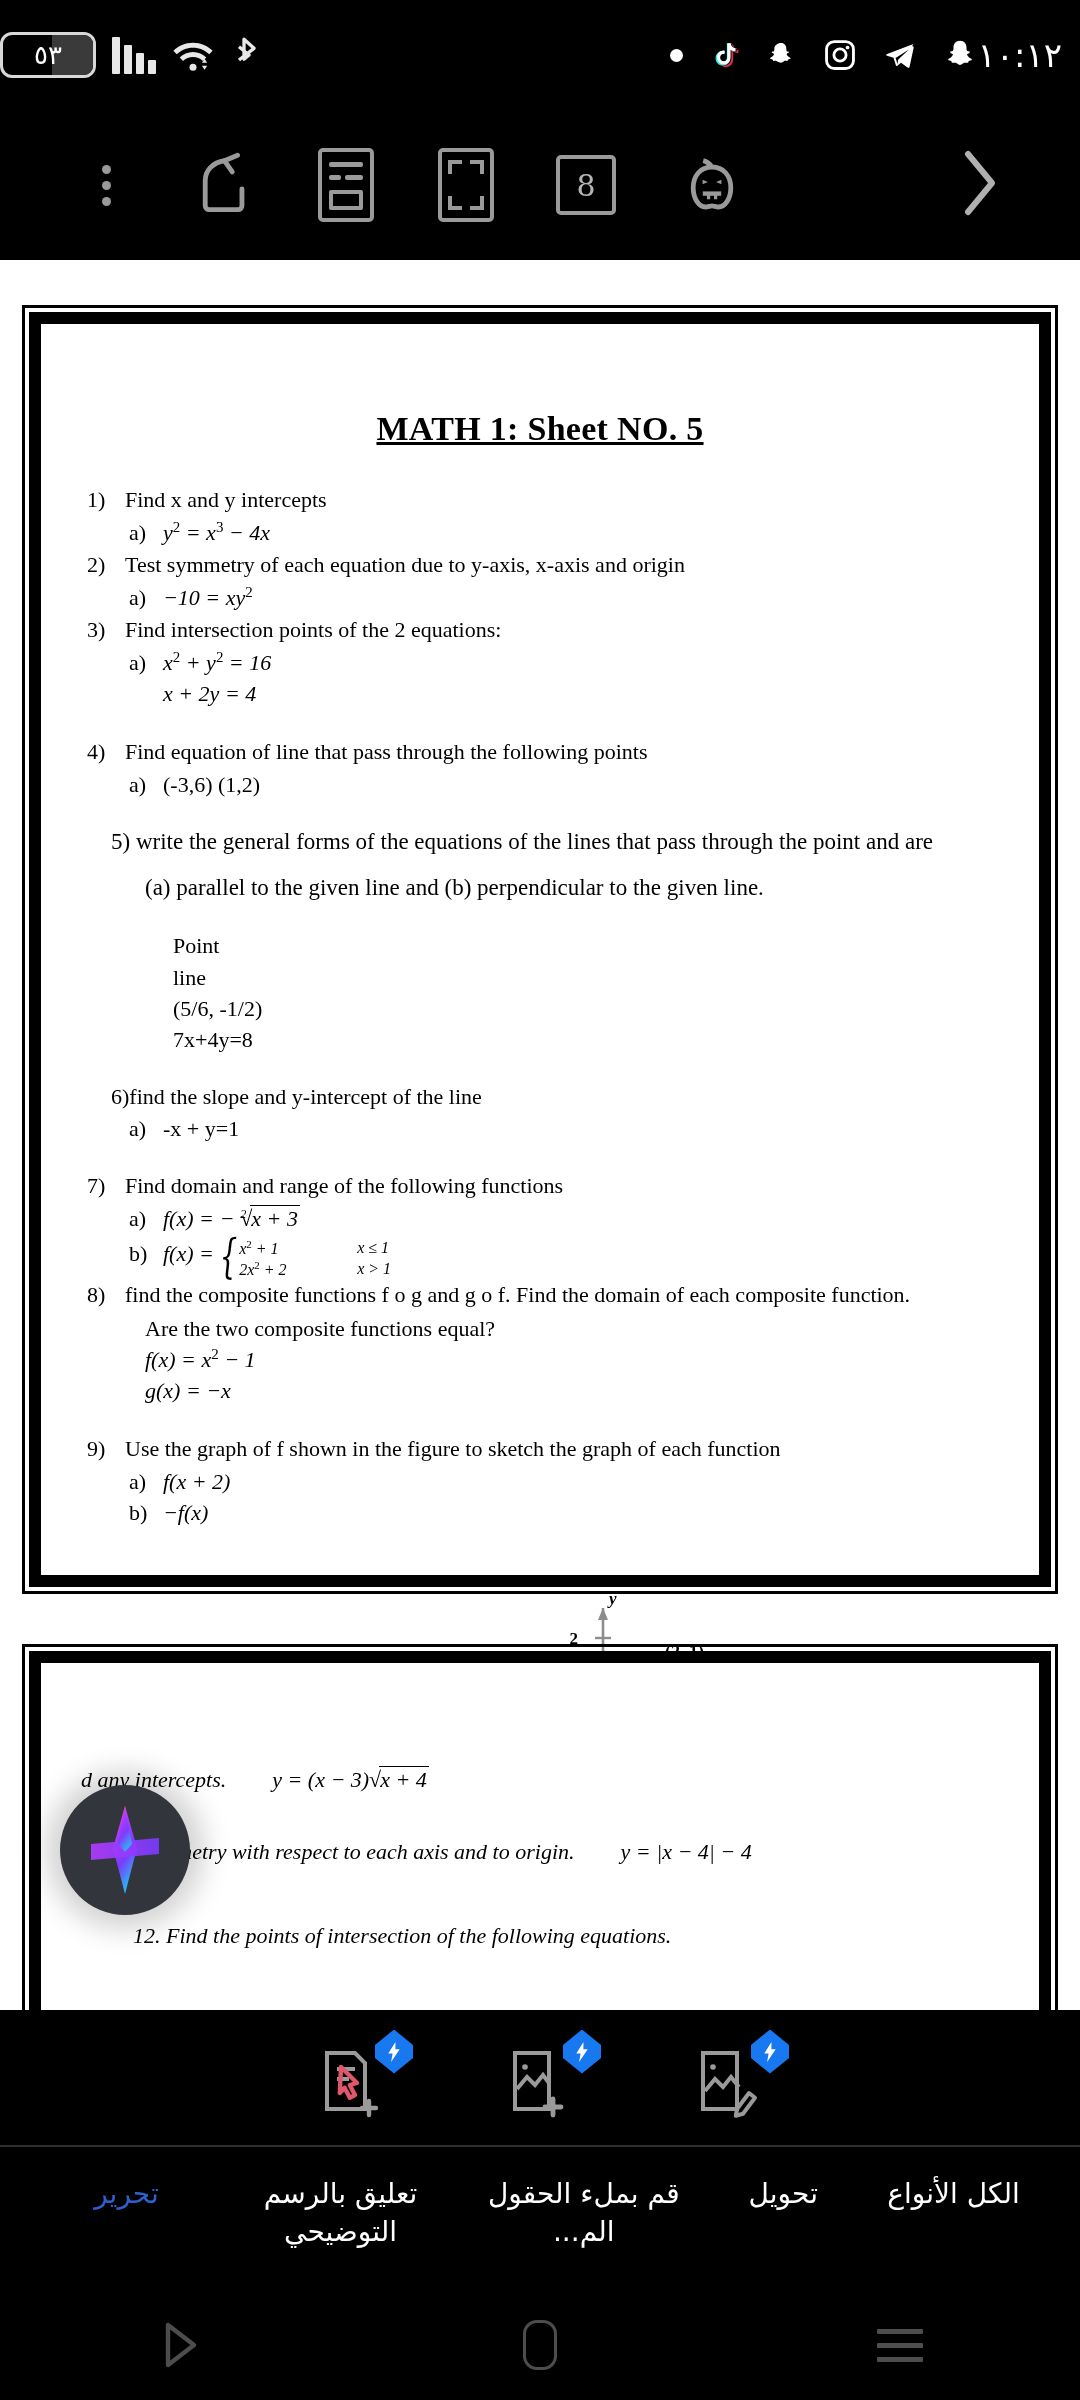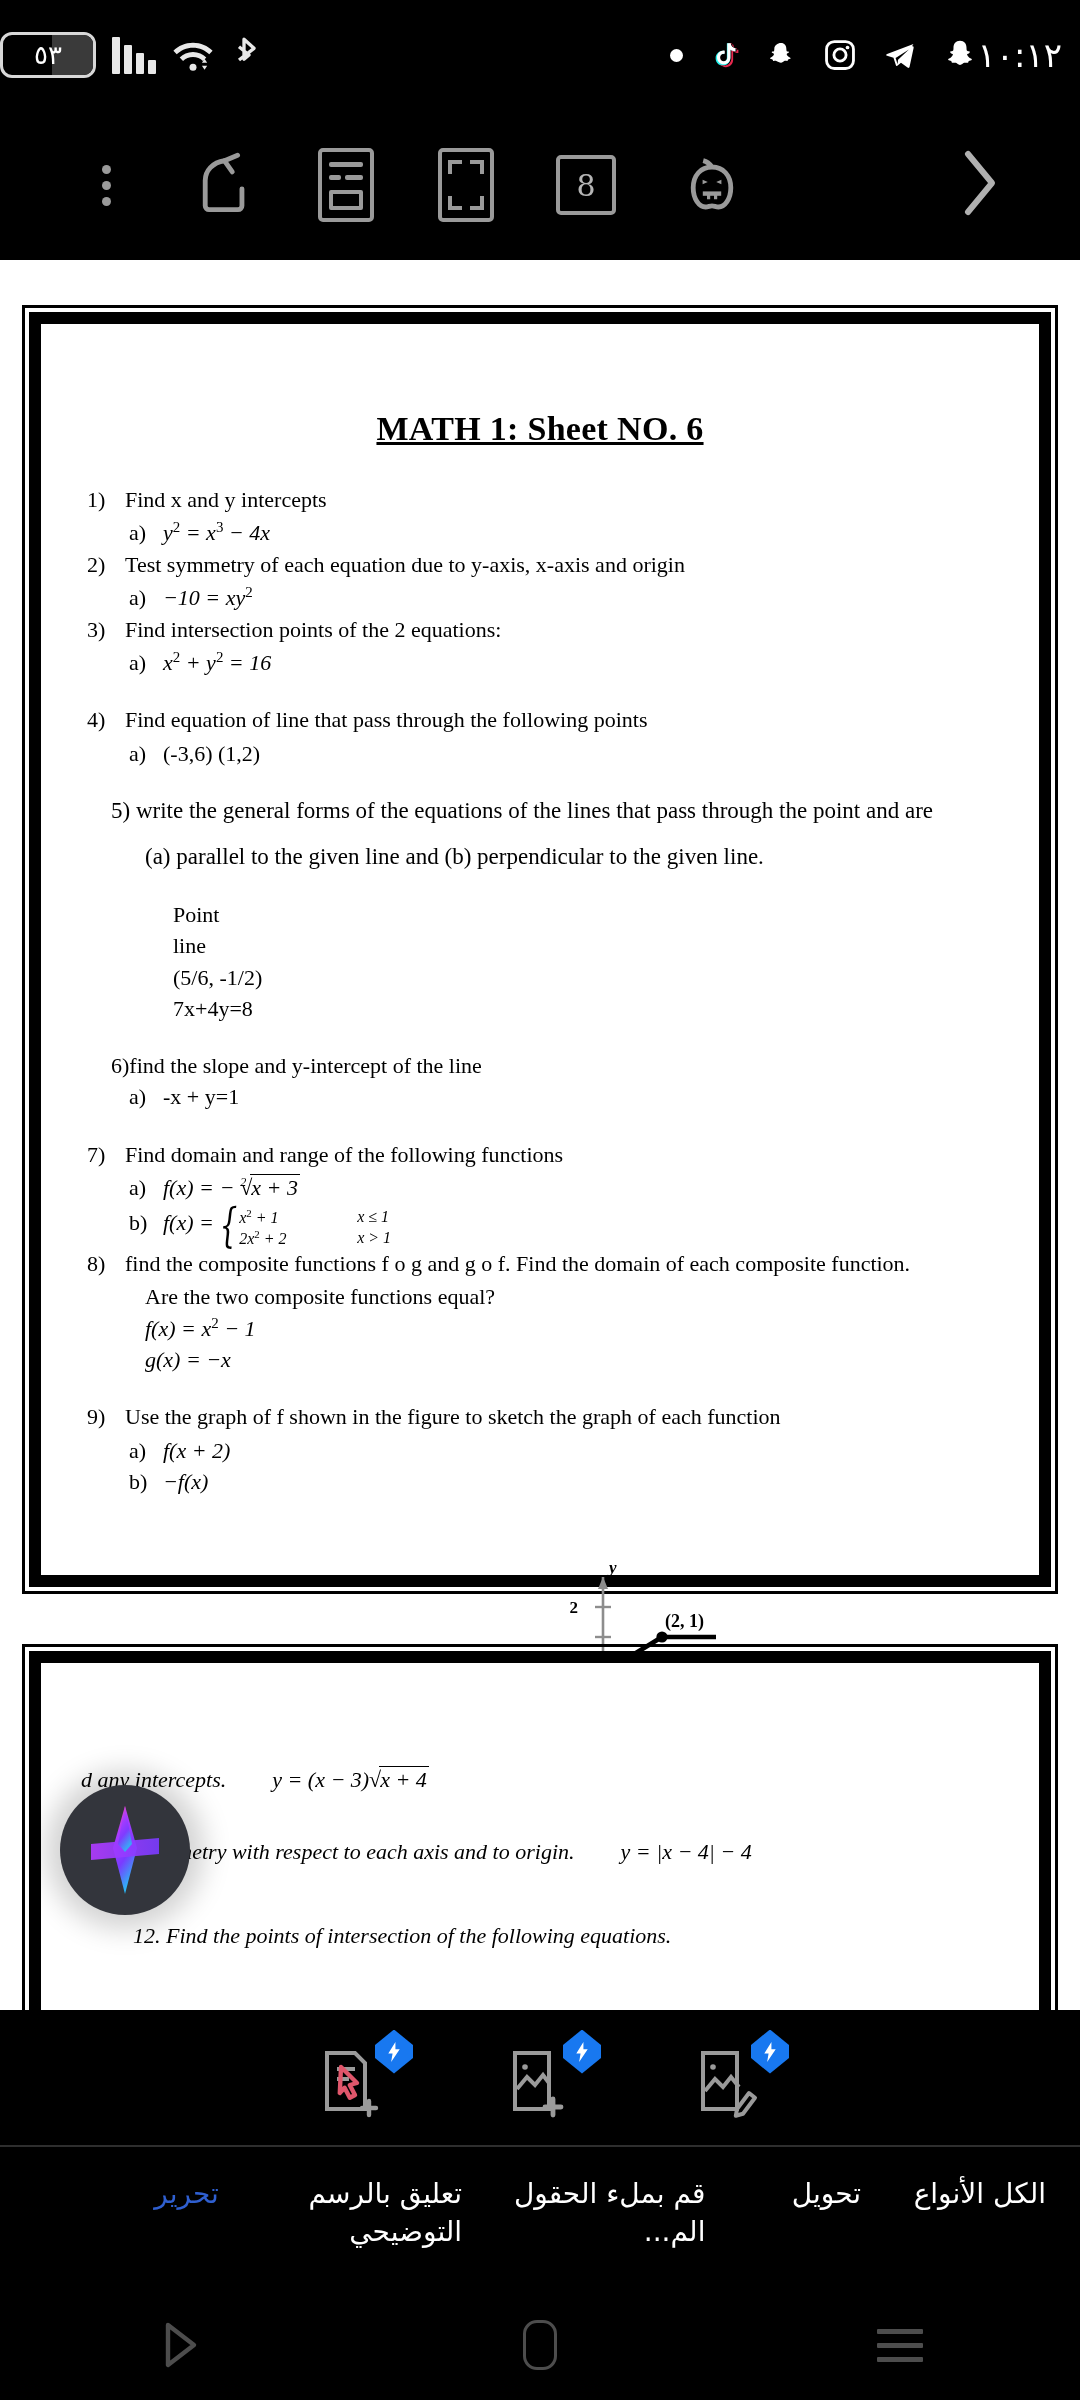--- a/index.html
+++ b/index.html
@@ -156,21 +156,21 @@
     clip-path:polygon(50% 0%, 100% 35%, 100% 65%, 50% 100%, 0% 65%, 0% 35%);
     display:flex; align-items:center; justify-content:center;
   }
   .hr { height:2px; background:#2e2e2e; width:100%; }
 
   .labelrow {
     display:flex; align-items:flex-start; justify-content:flex-start;
     direction:rtl; padding:28px 34px 0 34px; gap:0;
   }
   .lbl {
-    color:#ffffff; font-size:28px; line-height:1.35; 
+    color:#ffffff; font-size:28px; line-height:1.35; text-align:center;
     font-family:"DejaVu Sans", sans-serif; cursor:pointer;
   }
   .lbl.blue { color:#2f5fd0; }
   .lbl-w1 { width:190px; }
   .lbl-w2 { width:160px; }
   .lbl-w3 { width:250px; }
   .lbl-w4 { width:250px; }
   .lbl-w5 { width:190px; }
 
   
@@ -313,21 +313,21 @@
       </span>
     </div>
   </div>
 
   <div class="docview">
 
     <div class="page page1">
       <div class="page-inner">
         <div class="page-body">
 
-          <div class="doc-title">MATH 1: Sheet NO. 6</div>
+          <div class="doc-title">MATH 1: Sheet NO. 5</div>
 
           <div class="q">
 
             <div class="qrow">
               <span class="qnum">1)</span>
               <span class="qtxt">Find x and y intercepts</span>
             </div>
             <div class="sub subrow">
               <span class="sublbl">a)</span>
               <span class="math">y<span class="up">2</span> = x<span class="up">3</span> − 4x</span>
@@ -342,20 +342,24 @@
               <span class="math">−10 = xy<span class="up">2</span></span>
             </div>
 
             <div class="qrow">
               <span class="qnum">3)</span>
               <span class="qtxt">Find intersection points of the 2 equations:</span>
             </div>
             <div class="sub subrow">
               <span class="sublbl">a)</span>
               <span class="math">x<span class="up">2</span> + y<span class="up">2</span> = 16</span>
+            </div>
+            <div class="sub subrow">
+              <span class="sublbl"></span>
+              <span class="math">x + 2y = 4</span>
             </div>
 
             <div class="gap"></div>
 
             <div class="qrow">
               <span class="qnum">4)</span>
               <span class="qtxt">Find equation of line that pass through the following points</span>
             </div>
             <div class="sub subrow">
               <span class="sublbl">a)</span>

